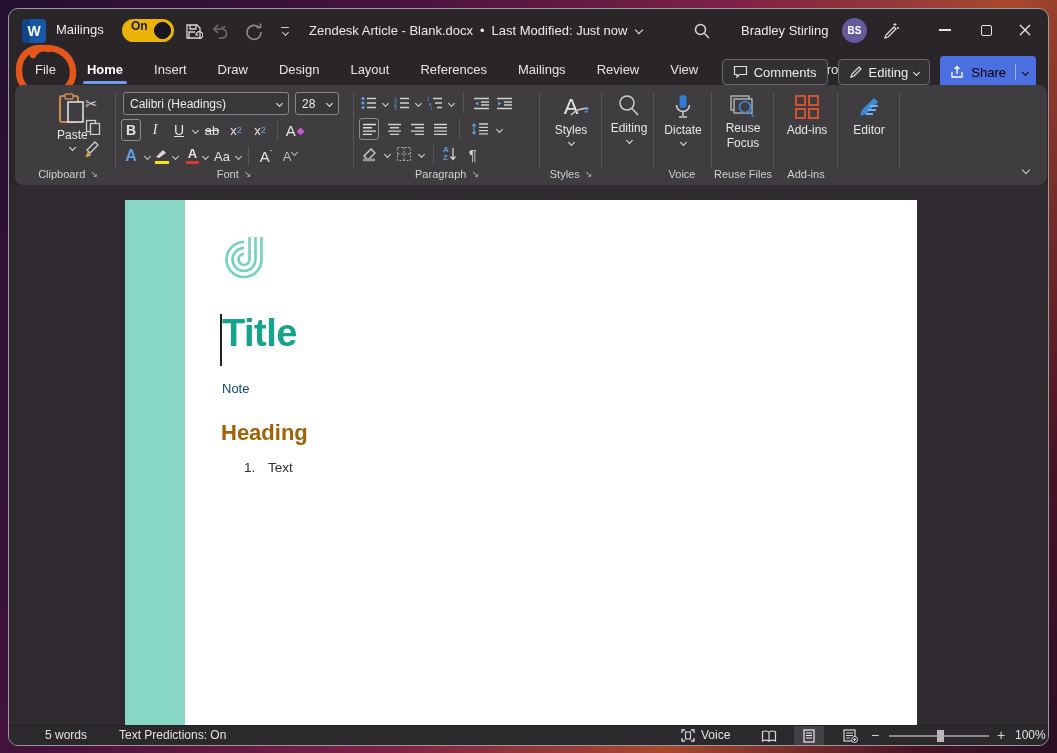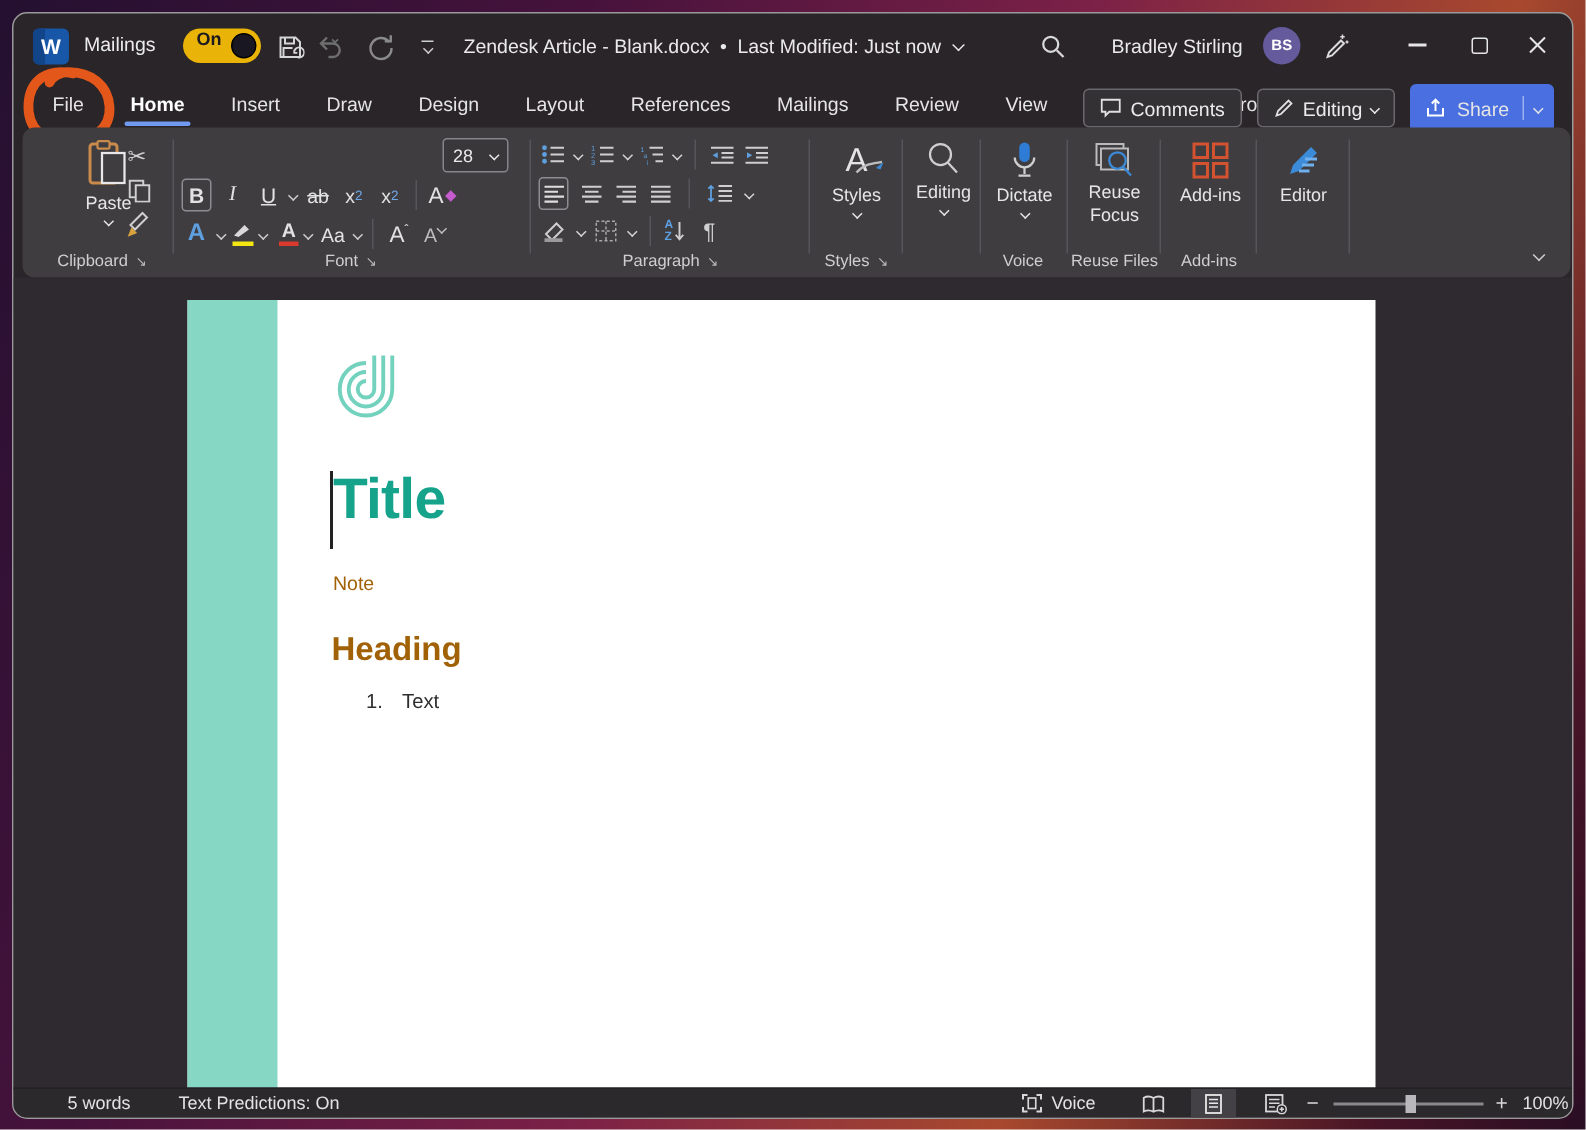--- a/index.html
+++ b/index.html
@@ -32,21 +32,21 @@
   .avatar { position:absolute; left:833px; top:9px; width:25px; height:25px; border-radius:50%; background:#655a9c; display:flex; align-items:center; justify-content:center; font-size:10px; font-weight:bold; color:#fff; }
   .winbtn { position:absolute; top:6px; width:34px; height:30px; display:flex; align-items:center; justify-content:center; }
   
   .tabrow { position:absolute; left:0; top:44px; width:100%; height:32px; display:flex; align-items:center; }
   .tabs { display:flex; align-items:center; margin-left:24px; gap:27px; }
   .tab { font-size:13px; color:#e5e5e5; position:relative; padding:6px 2px; white-space:nowrap; }
   .tab.selected { font-weight:bold; color:#fff; }
   .tab.selected::after { content:""; position:absolute; left:-2px; right:-2px; bottom:-1px; height:3px; border-radius:2px; background:#6f9af0; }
   .tab-actions { position:absolute; right:12px; top:47px; display:flex; gap:10px; align-items:center; }
   .pill-btn { height:26px; border:1px solid #6a686c; border-radius:4px; background:#343134; display:flex; align-items:center; gap:6px; padding:0 10px; font-size:13px; color:#ececec; }
-  .share-btn { height:32px; border-radius:4px; background:#4a6fe0; display:flex; align-items:center; gap:7px; padding:0 8px 0 10px; font-size:13px; color:#e5e5e5; }
+  .share-btn { height:32px; border-radius:4px; background:#4a6fe0; display:flex; align-items:center; gap:7px; padding:0 8px 0 10px; font-size:13px; color:#000000; }
   .share-btn .divline { width:1px; height:16px; background:rgba(255,255,255,.45); margin-left:2px; }
   
   .annotation { position:absolute; left:4px; top:33px; width:68px; height:60px; pointer-events:none; }
   
   .ribbon { position:absolute; left:6px; top:76px; width:1032px; height:100px; background:#3f3d40; border-radius:8px; }
   .rsep { position:absolute; top:8px; height:76px; width:1px; background:#57555a; }
   .glabel { position:absolute; bottom:5px; font-size:11px; color:#cfcfcf; display:flex; align-items:center; gap:5px; justify-content:center; }
   .launcher { display:inline-block; font-size:9px; color:#b9b9b9; }
   .btn-lg { display:flex; flex-direction:column; align-items:center; gap:3px; font-size:12px; color:#e6e6e6; }
   .ric { color:#d6d6d6; }
@@ -55,21 +55,21 @@
   .fbtn.boxed { border:1px solid #8e8c90; }
   .frow { position:absolute; display:flex; align-items:center; gap:4px; }
   .minidiv { width:1px; height:20px; background:#57555a; margin:0 3px; }
   sub,sup { font-size:9px; }
   
   .canvas { position:absolute; left:0; top:176px; width:100%; height:542px; background:#2f2a30; }
   .page { position:absolute; left:116px; top:15px; width:792px; height:527px; background:#ffffff; }
   .band { position:absolute; left:0; top:0; width:60px; height:100%; background:#86d7c3; }
   .doc-title-text { position:absolute; left:97px; top:112px; font-size:38px; font-weight:bold; color:#16a38b; letter-spacing:-.5px; }
   .cursor-bar { position:absolute; left:95px; top:114px; width:1.5px; height:52px; background:#222; }
-  .doc-note { position:absolute; left:97px; top:181px; font-size:13px; color:#a16207; }
+  .doc-note { position:absolute; left:97px; top:181px; font-size:13px; color:#0c4a6e; }
   .doc-heading { position:absolute; left:96px; top:220px; font-size:22px; font-weight:bold; color:#a16207; }
   .doc-listnum { position:absolute; left:119px; top:260px; font-size:13.5px; color:#2f2f2f; }
   .doc-listtext { position:absolute; left:143px; top:260px; font-size:13.5px; color:#2f2f2f; }
   .logo { position:absolute; left:94px; top:33px; display:flex; align-items:center; gap:12px; }
   .logo-text { font-size:19px; line-height:22px; color:#9aa3a1; }
   
   .statusbar { position:absolute; left:0; bottom:0; width:100%; height:20px; background:#2c292d; border-top:1px solid #242124; font-size:12px; color:#e2e2e2; }
   .sb-item { position:absolute; top:2px; }
   .viewbtn { position:absolute; top:0; width:30px; height:20px; display:flex; align-items:center; justify-content:center; }
   .viewbtn.active { background:#444146; }
@@ -228,20 +228,24 @@
       <svg width="18" height="18" viewBox="0 0 18 18">
           <path d="M3 9 L11 1 l3 3 L6 12 z" fill="none" stroke="#cfcfcf" stroke-width="1.3"></path>
           <path d="M4 11 l-2 5 l5 -2" fill="#d9a23c" stroke="#d9a23c"></path>
         </svg>
     </div>
     <div class="glabel" style="left:8px;width:90px;">
       <span>Clipboard</span>
         <span class="launcher">↘</span>
     </div>
 
+    <div class="combo" style="left:108px;top:7px;width:166px;">
+      <span>Calibri (Headings)</span>
+        <span class="chev chev-sm"></span>
+    </div>
     <div class="combo" style="left:280px;top:7px;width:44px;">
       <span>28</span>
         <span class="chev chev-sm"></span>
     </div>
     <div class="frow" style="left:106px;top:34px;">
       <span class="fbtn boxed" style="font-weight:bold;">B</span>
       <span class="fbtn" style="font-style:italic;font-family:'Liberation Serif',serif;">I</span>
       <span class="fbtn" style="text-decoration:underline;">U</span>
       <span class="chev chev-sm" style="color:#cfcfcf;"></span>
       <span class="fbtn" style="text-decoration:line-through;font-size:13px;">ab</span>

